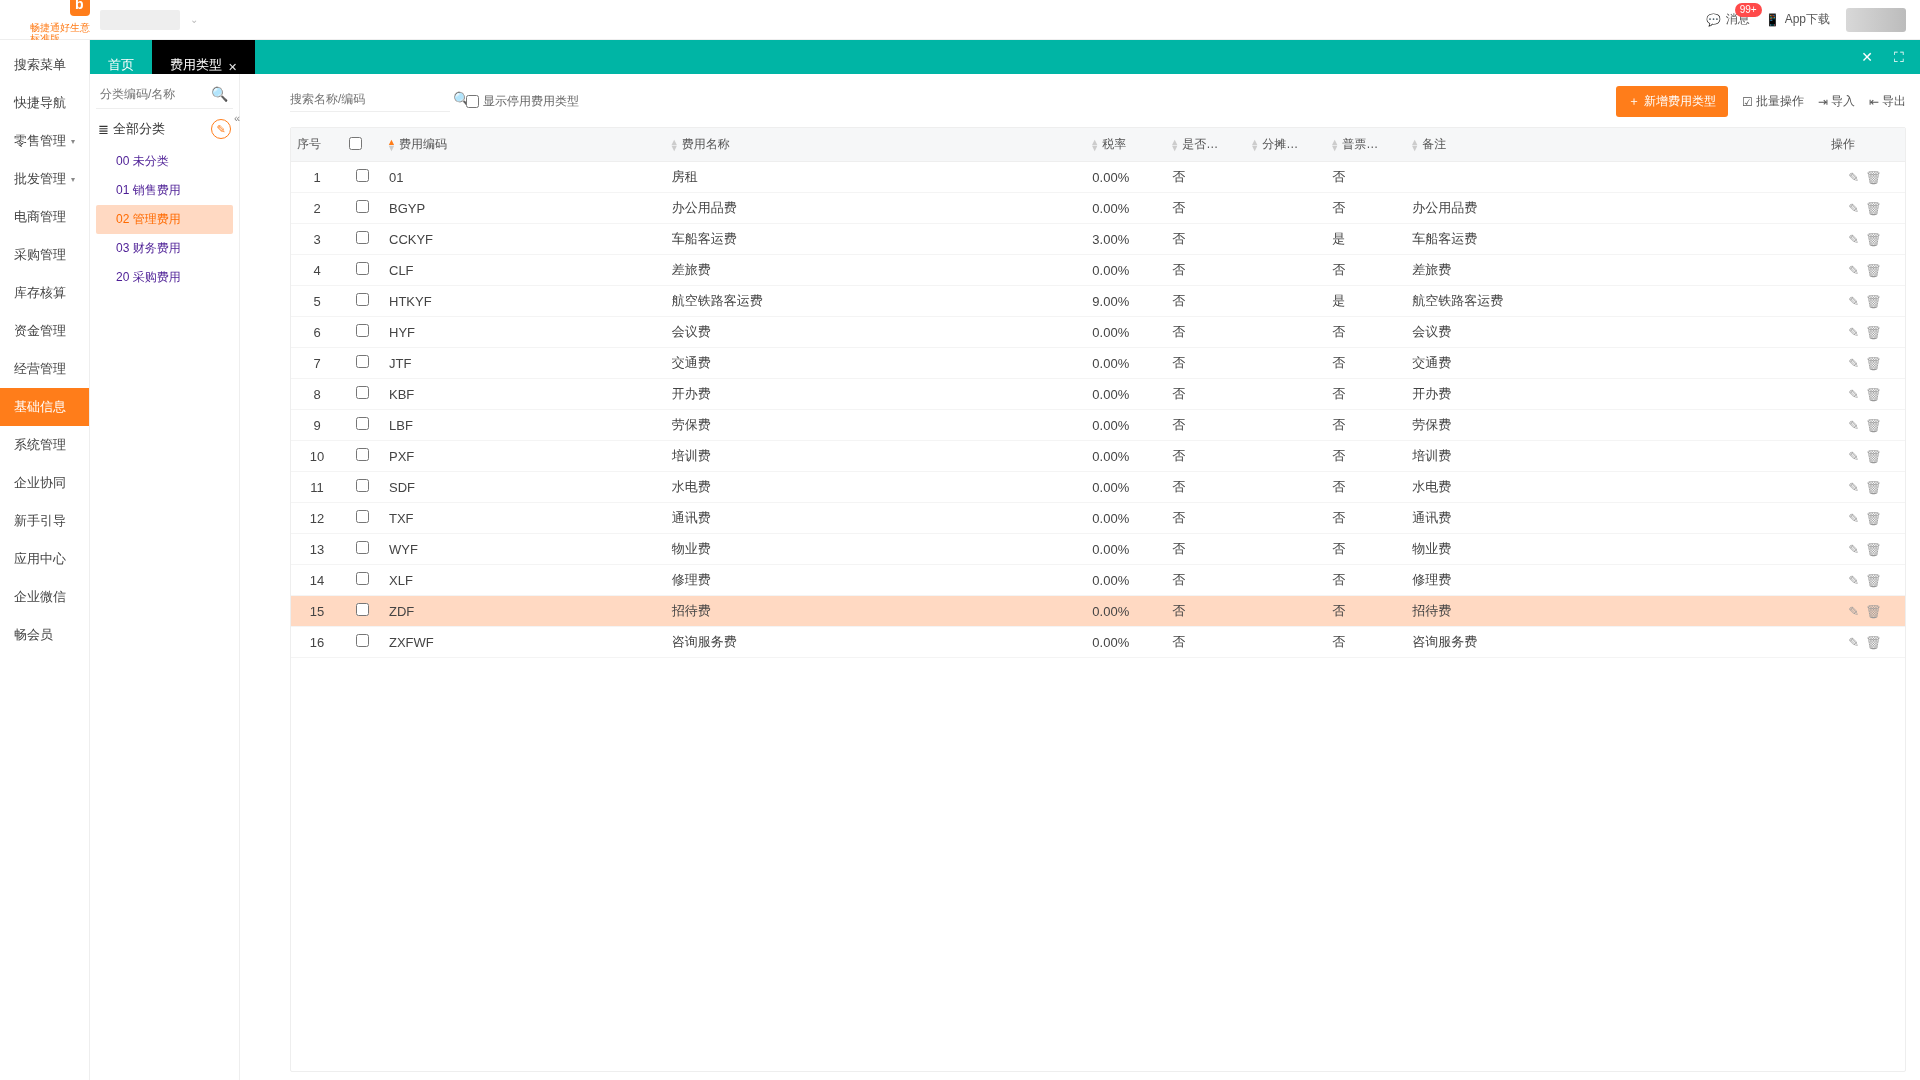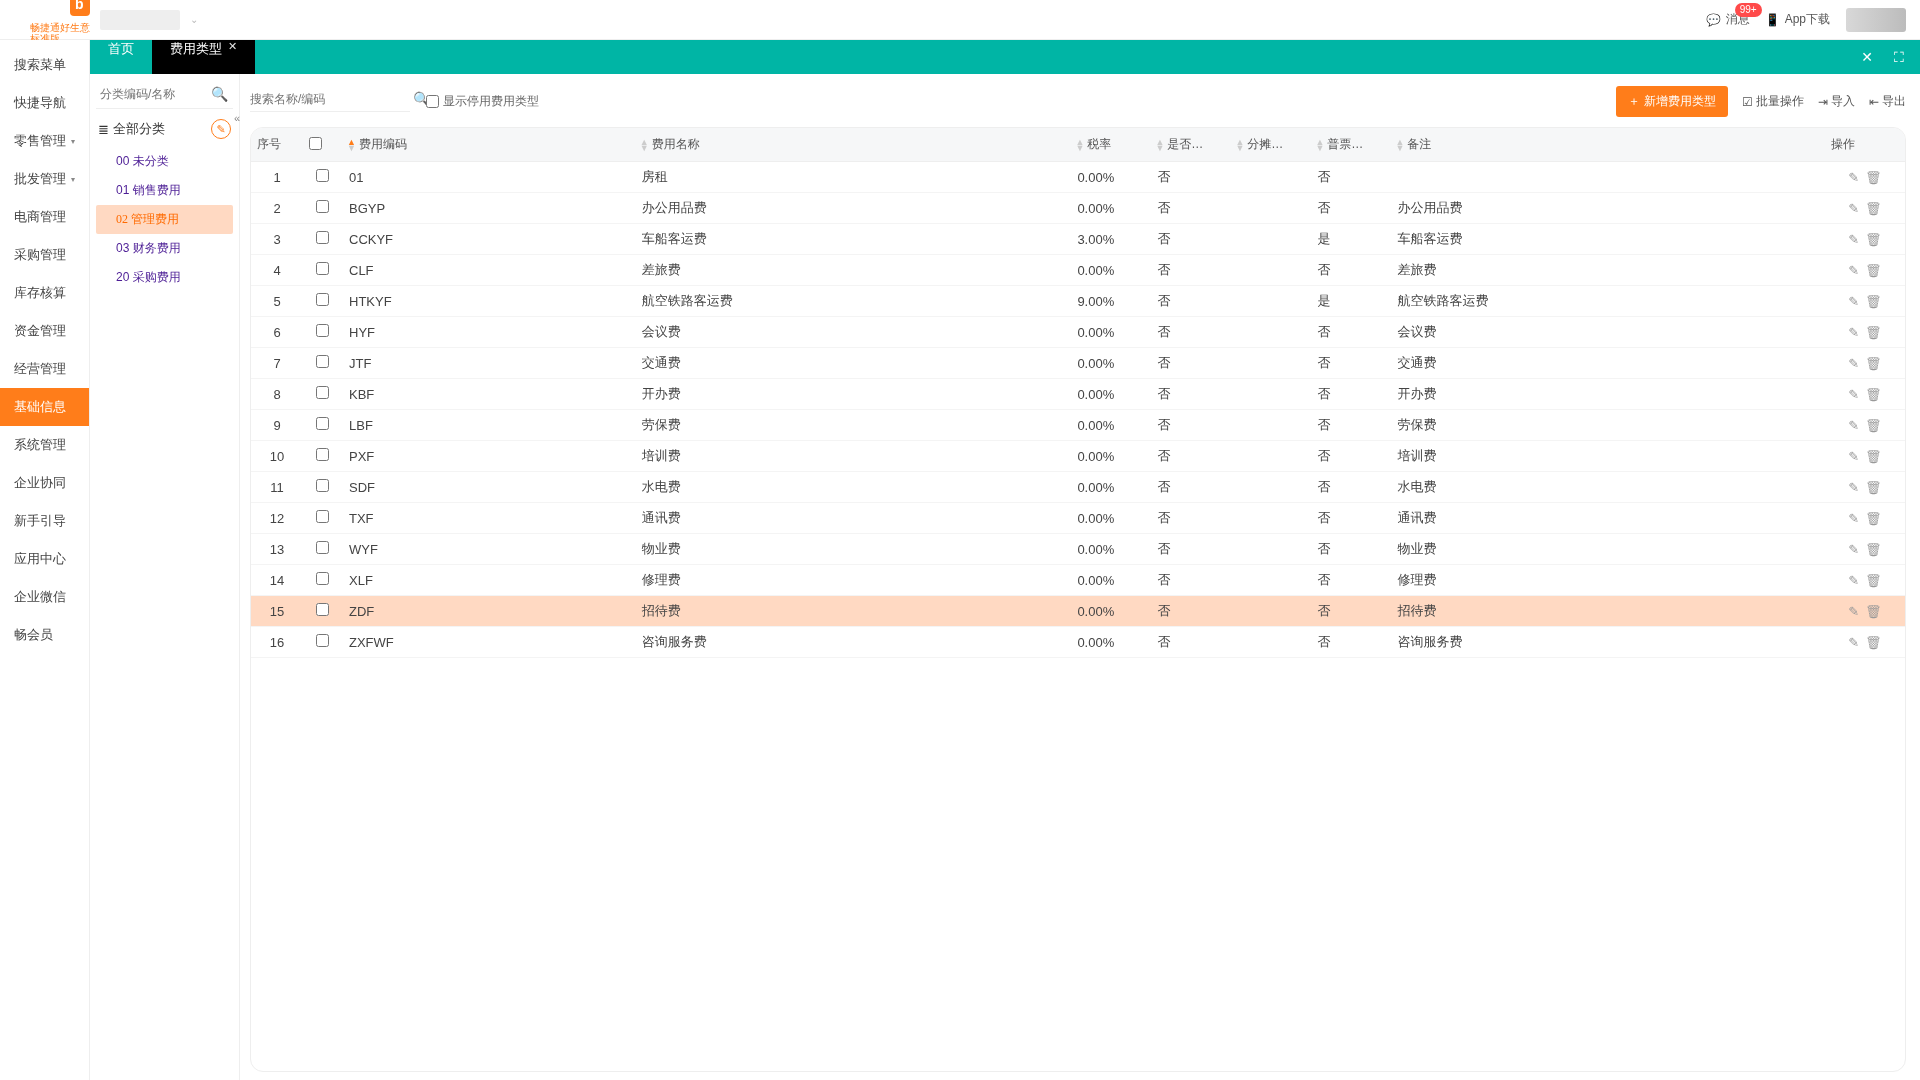--- a/index.html
+++ b/index.html
@@ -26,54 +26,54 @@
 .left-nav { width: 90px; background: #fff; border-right: 1px solid #eee; padding-top: 6px; }
 .nav-item { padding: 10px 14px; font-size: 13px; color: #444; cursor: pointer; display: flex; align-items: center; justify-content: space-between; }
 .nav-item.active { background: #ff7d1a; color: #fff; }
 .nav-caret { font-size: 8px; color: #888; }
 
 
 .content-col { flex: 1; display: flex; flex-direction: column; min-width: 0; }
 
 
 .tab-bar { height: 34px; background: #00b5a5; display: flex; align-items: stretch; position: relative; }
-.tab { display: flex; align-items: flex-start; padding: 0 18px; color: #fff; font-size: 13px; cursor: pointer; gap: 6px; }
+.tab { display: flex; align-items: flex-end; padding: 0 18px; color: #fff; font-size: 13px; cursor: pointer; gap: 6px; }
 .tab.active { background: #000000; }
 .tab .x { font-size: 11px; opacity: .9; }
 .tab-bar-right { margin-left: auto; display: flex; align-items: center; gap: 10px; padding-right: 10px; }
 .tab-bar-right .ico { width: 22px; height: 22px; display: flex; align-items: center; justify-content: center; color: #fff; font-size: 14px; cursor: pointer; }
 
 
-.workspace { flex: 1; display: flex; min-height: 0; }
+.workspace { flex: 1; display: flex; min-height: 0; gap: 40px; }
 
 .cat-panel { width: 150px; border-right: 1px solid #eee; padding: 10px 6px; position: relative; }
 .cat-search { display: flex; align-items: center; border-bottom: 1px solid #eee; padding: 2px 4px 6px; justify-content: space-between; }
 .cat-search input { border: none; outline: none; font-size: 12px; width: 100px; color: #666; }
 .search-ico { color: #ff7d1a; font-size: 14px; }
 .cat-head-row { display: flex; align-items: center; justify-content: space-between; padding: 10px 2px 6px; font-size: 13px; }
 .cat-head-left { display: flex; align-items: center; gap: 4px; }
 .edit-circ { width: 20px; height: 20px; border: 1px solid #ff7d1a; border-radius: 50%; display: flex; align-items: center; justify-content: center; color: #ff7d1a; font-size: 11px; }
 .collapse-ico { position: absolute; right: -1px; top: 38px; font-size: 11px; color: #888; cursor: pointer; }
 .cat-list { margin-top: 2px; }
 .cat-item { padding: 6px 10px 6px 20px; font-size: 12px; color: #4c1d95; cursor: pointer; border-radius: 2px; }
-.cat-item.active { background: #ffd9c2; color: #ff6a00; font-family: Liberation Serif, serif; }
+.cat-item.active { background: #ffd9c2; color: #ff6a00; }
 
 .main-area { flex: 1; display: flex; flex-direction: column; min-width: 0; padding: 10px 14px 8px 10px; }
 
 
 .toolbar { display: flex; align-items: center; gap: 16px; padding: 2px 0 10px; }
 .tb-search { display: flex; align-items: center; gap: 8px; width: 160px; border-bottom: 1px solid #eee; padding-bottom: 4px; }
 .tb-search input { border: none; outline: none; font-size: 12px; flex: 1; color: #666; }
 .tb-check { display: flex; align-items: center; gap: 4px; font-size: 12px; color: #666; }
 .tb-right { margin-left: auto; display: flex; align-items: center; gap: 14px; font-size: 12px; color: #555; }
 .btn-primary { background: #ff7d1a; color: #fff; border: none; padding: 7px 12px; border-radius: 3px; font-size: 12px; cursor: pointer; display: flex; align-items: center; gap: 4px; }
 .link-btn { display: flex; align-items: center; gap: 3px; cursor: pointer; }
 
 
-.tbl-wrap { flex: 1; border: 1px solid #eee; border-radius: 13px; overflow: hidden; display: flex; flex-direction: column; }
+.tbl-wrap { flex: 1; border: 1px solid #eee; border-radius: 2px; overflow: hidden; display: flex; flex-direction: column; }
 .tbl { width: 100%; border-collapse: collapse; }
 .tbl th { background: #f6f7f8; font-weight: normal; font-size: 12px; color: #555; padding: 8px 6px; text-align: left; border-bottom: 1px solid #eee; position: relative; }
 .tbl th .sort { color: #ccc; font-size: 9px; display: inline-flex; flex-direction: column; line-height: 6px; margin-right: 3px; vertical-align: middle; }
 .tbl th.sorted .sort-up { color: #ff7d1a; }
 .tbl td { padding: 6px 8px; font-size: 13px; color: #444; border-bottom: 1px solid #f4f4f4; }
 .tbl tr.hl td { background: #ffd9c2; }
 .col-seq { width: 52px; text-align: center; }
 .col-chk { width: 38px; text-align: center; }
 .col-ops { width: 80px; text-align: center; }
 .op-ico { color: #999; font-size: 13px; margin: 0 3px; cursor: pointer; }

